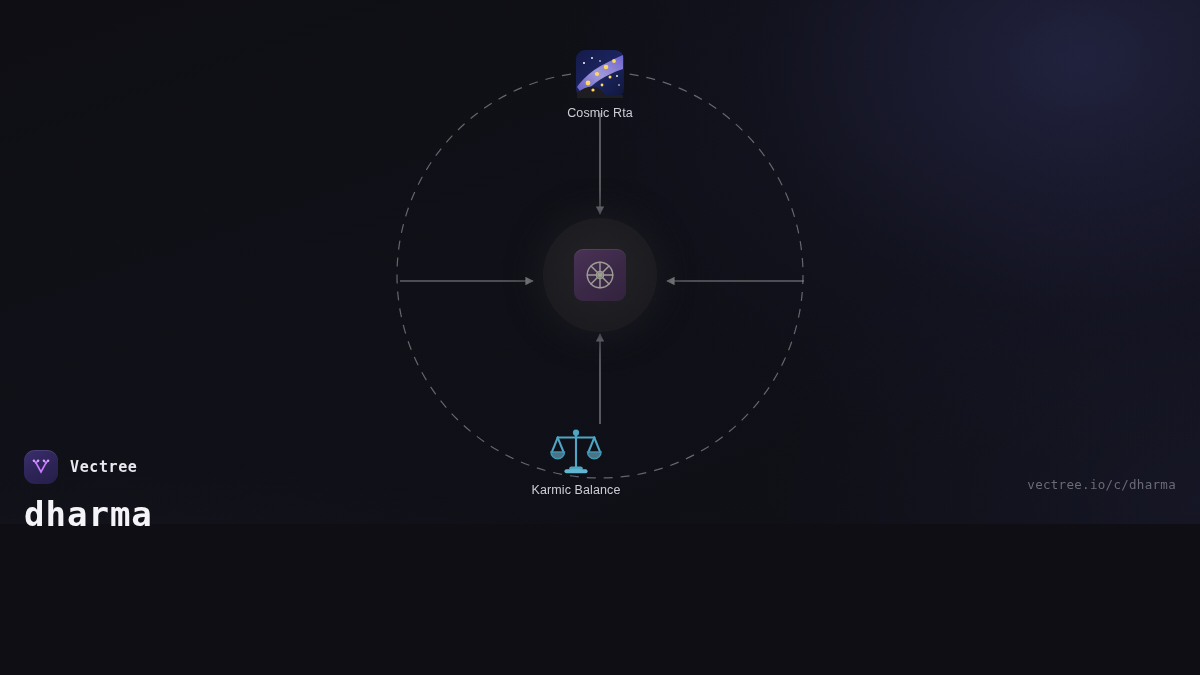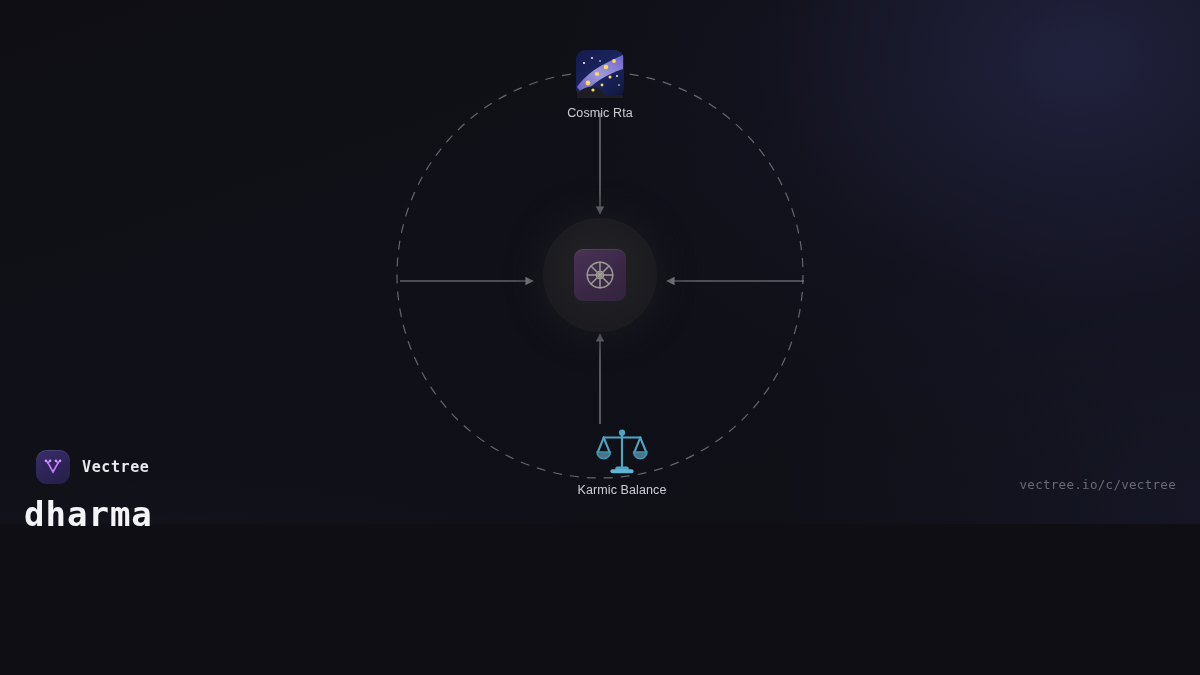--- a/index.html
+++ b/index.html
@@ -64,27 +64,27 @@
     font-size:12.5px;
     color:#cdcdd4;
     text-align:center;
     white-space:nowrap;
     letter-spacing:0.1px;
   }
 
   #node-top    { left:600px; top:48px;  }
   #node-left   { left:365px; top:236px; }
   #node-right  { left:836px; top:236px; }
-  #node-bottom { left:622px; top:425px; }
+  #node-bottom { left:576px; top:425px; }
 
   
   .footer { position:absolute; left:0; right:0; bottom:0; height:120px; }
 
   .brand {
-    position:absolute; left:36px; top:46px;
+    position:absolute; left:24px; top:46px;
     display:flex; align-items:center; gap:12px;
   }
   .brand-logo {
     width:34px; height:34px; border-radius:11px;
     background:linear-gradient(150deg,#3a2e6e 0%, #2d2456 55%, #251f49 100%);
     display:flex; align-items:center; justify-content:center;
     box-shadow:inset 0 1px 0 rgba(255,255,255,0.10);
   }
   .brand-name {
     font-family:"DejaVu Sans Mono", monospace;
@@ -231,17 +231,17 @@
             <circle cx="15.5" cy="4.5" r="1.5"></circle>
             <circle cx="20.5" cy="4.5" r="1.5"></circle>
           </g>
         </svg>
       </div>
       <div class="brand-name">Vectree</div>
     </div>
 
     <div class="page-title">dharma</div>
 
-    <div class="url">vectree.io/c/vectree</div>
+    <div class="url">vectree.io/c/dharma</div>
 
   </div>
 
 </div>
 
 </body></html>

